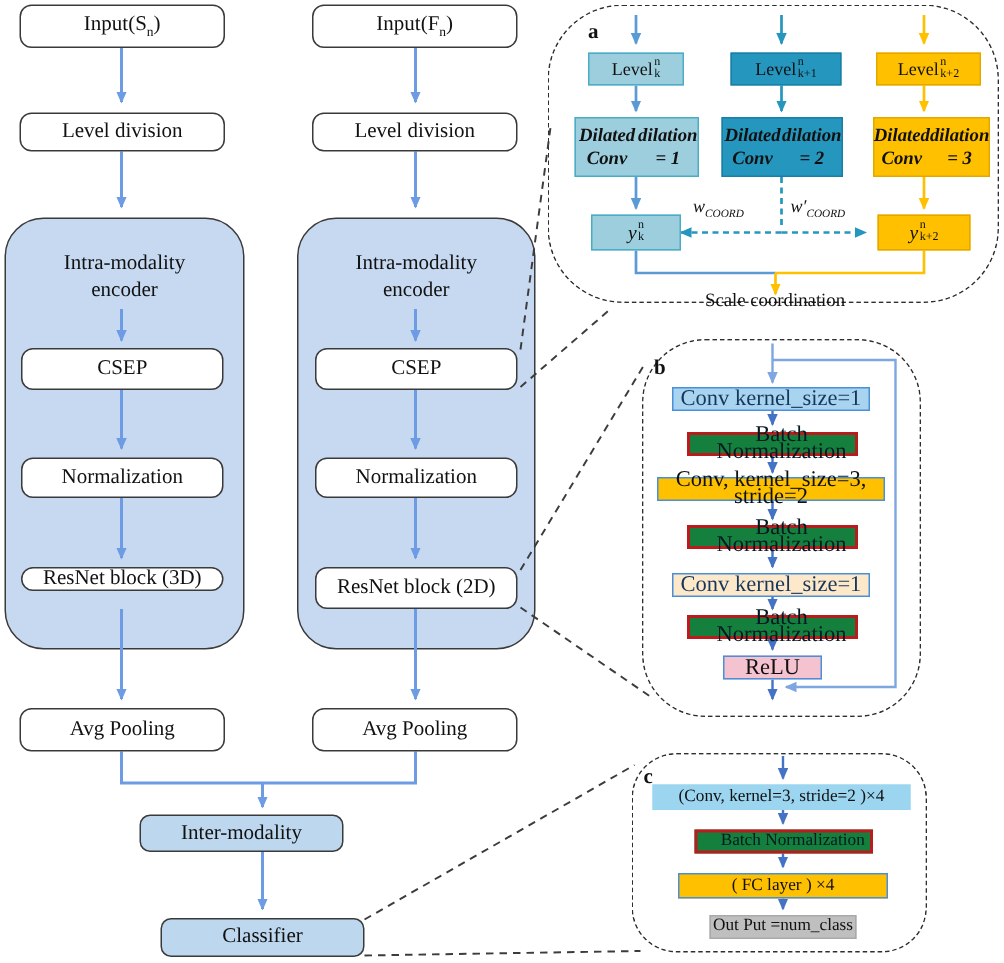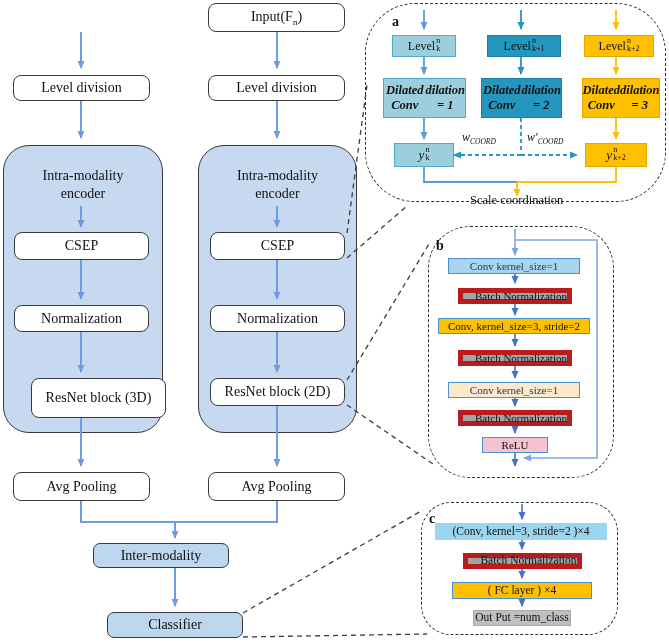--- a/index.html
+++ b/index.html
@@ -27,24 +27,24 @@
   .dconv{font-size:12.5px;font-style:italic;font-weight:600;line-height:15px;flex-direction:row;}
   .ybox{font-size:13px;font-style:italic;}
   .ss{display:inline-flex;flex-direction:column;align-items:flex-start;font-size:8px;line-height:1;
       font-style:normal;transform:translateY(-1px);margin-left:1px;}
   .ss span{display:block;}
   .wlab{position:absolute;z-index:3;font-size:12px;font-style:italic;text-align:right;}
   .wlab sub{font-size:7.5px;}
   .scoord{position:absolute;z-index:3;font-size:12.5px;margin-top:40px;}
 
   
-  .pb{font-size:11px;line-height:11px;}
+  .pb{font-size:15px;line-height:11px;}
   .pc{font-size:11.5px;line-height:11.5px;}
   .b-lblue{background:#a8d4f0;border:1px solid #4a90d9;color:#16365c;}
-  .b-teal {background:#a3a3a3;border:5px solid #b91c1c;color:#031a22;padding-left:12px;}
+  .b-teal {background:#15803d;border:2px solid #b91c1c;color:#031a22;padding-left:12px;}
   .b-amber{background:#ffc000;border:1px solid #4a90d9;color:#111;}
   .b-cream{background:#fde9c9;border:1px solid #4a90d9;color:#16365c;}
   .b-pink {background:#f5c3d0;border:1px solid #4a90d9;color:#111;}
   .c-sky  {background:#9bd5f0;border:1px solid #9bd5f0;color:#111;text-align:right;}
   .c-gray {background:#bfbfbf;border:1px solid #a9a9a9;color:#111;}
 
   sub.nsub{font-size:9px;}
 </style>
 </head>
 <body>
@@ -132,34 +132,37 @@
     </g>
 
     <g stroke="#4472c4" stroke-width="1.6" fill="none">
       <path d="M522,504 V519" marker-end="url(#an)"></path>
       <path d="M522,540 V549" marker-end="url(#an)"></path>
       <path d="M522,569 V578" marker-end="url(#an)"></path>
       <path d="M522,599 V606" marker-end="url(#an)"></path>
     </g>
   </svg>
 
+  <div class="bx white" style="left:13px;top:3px;width:137px;height:29px">
+    <span><span>Input(S</span><sub class="nsub">n</sub><span>)</span></span>
+  </div>
   <div class="bx white" style="left:13px;top:75px;width:137px;height:26px">
     <span>Level division</span>
   </div>
   <div class="bx cont" style="left:3px;top:145px;width:160px;height:288px"></div>
   <div class="enc-title" style="left:3px;top:167px;width:160px">
     <span>Intra-modality</span><br><span>encoder</span>
   </div>
   <div class="bx white" style="left:14px;top:232px;width:135px;height:28px">
     <span>CSEP</span>
   </div>
   <div class="bx white" style="left:14px;top:305px;width:135px;height:27px">
     <span>Normalization</span>
   </div>
-  <div class="bx white" style="left:31px;top:378px;width:135px;height:40px">
+  <div class="bx white" style="left:14px;top:378px;width:135px;height:16px">
     <span>ResNet block (3D)</span>
   </div>
   <div class="bx white" style="left:13px;top:472px;width:137px;height:29px">
     <span>Avg Pooling</span>
   </div>
 
   <div class="bx white" style="left:208px;top:3px;width:137px;height:29px">
     <span><span>Input(F</span><sub class="nsub">n</sub><span>)</span></span>
   </div>
   <div class="bx white" style="left:208px;top:75px;width:137px;height:26px">

